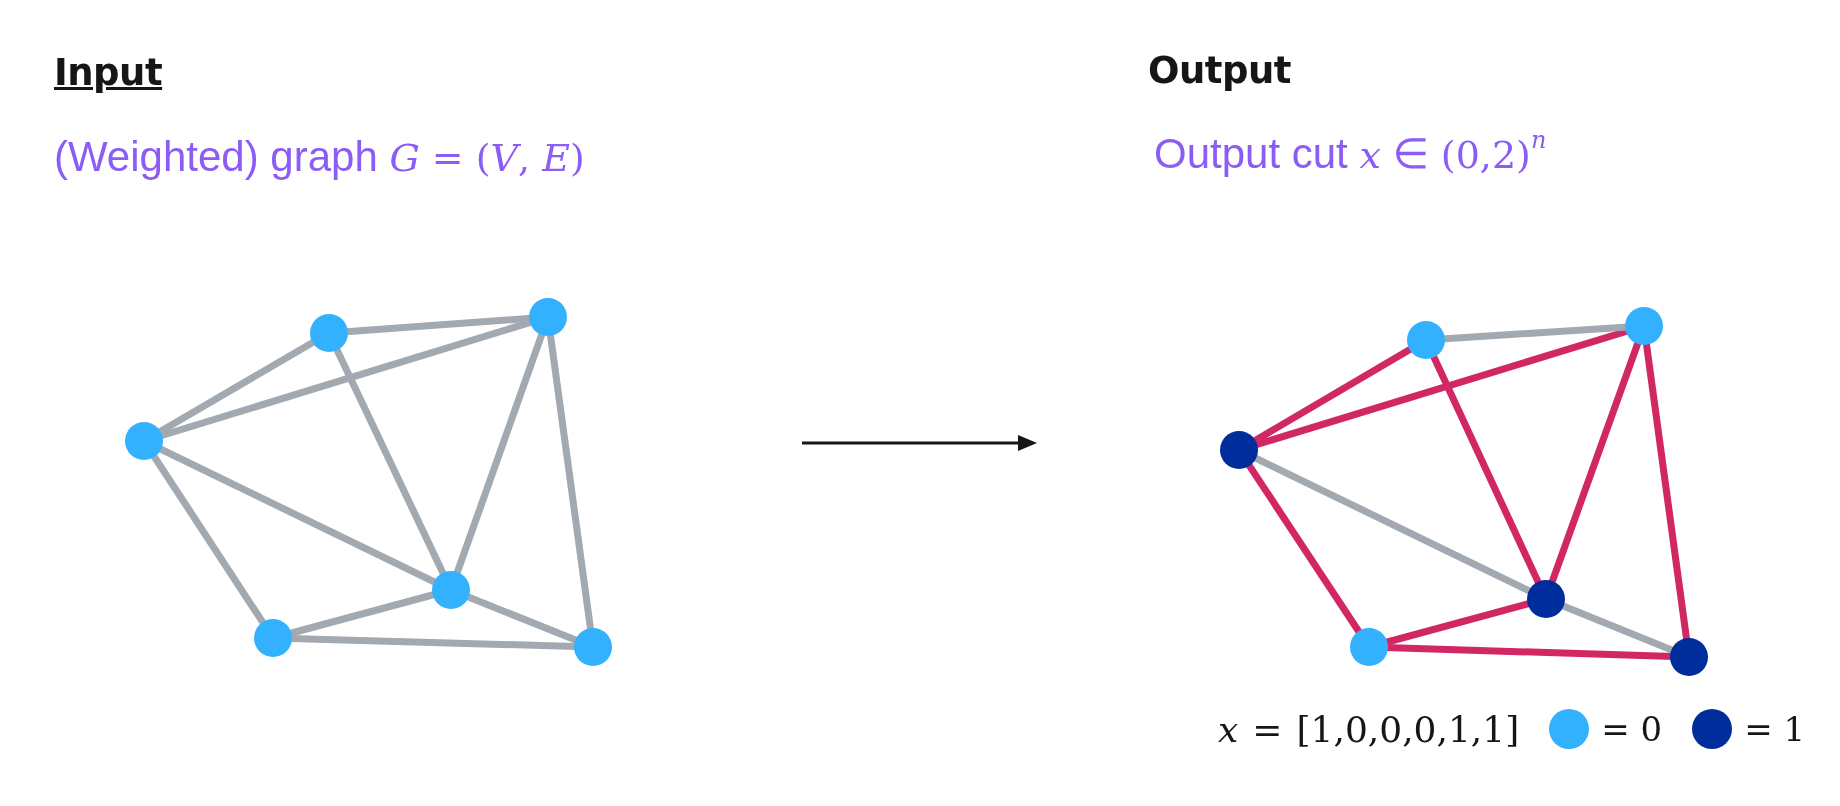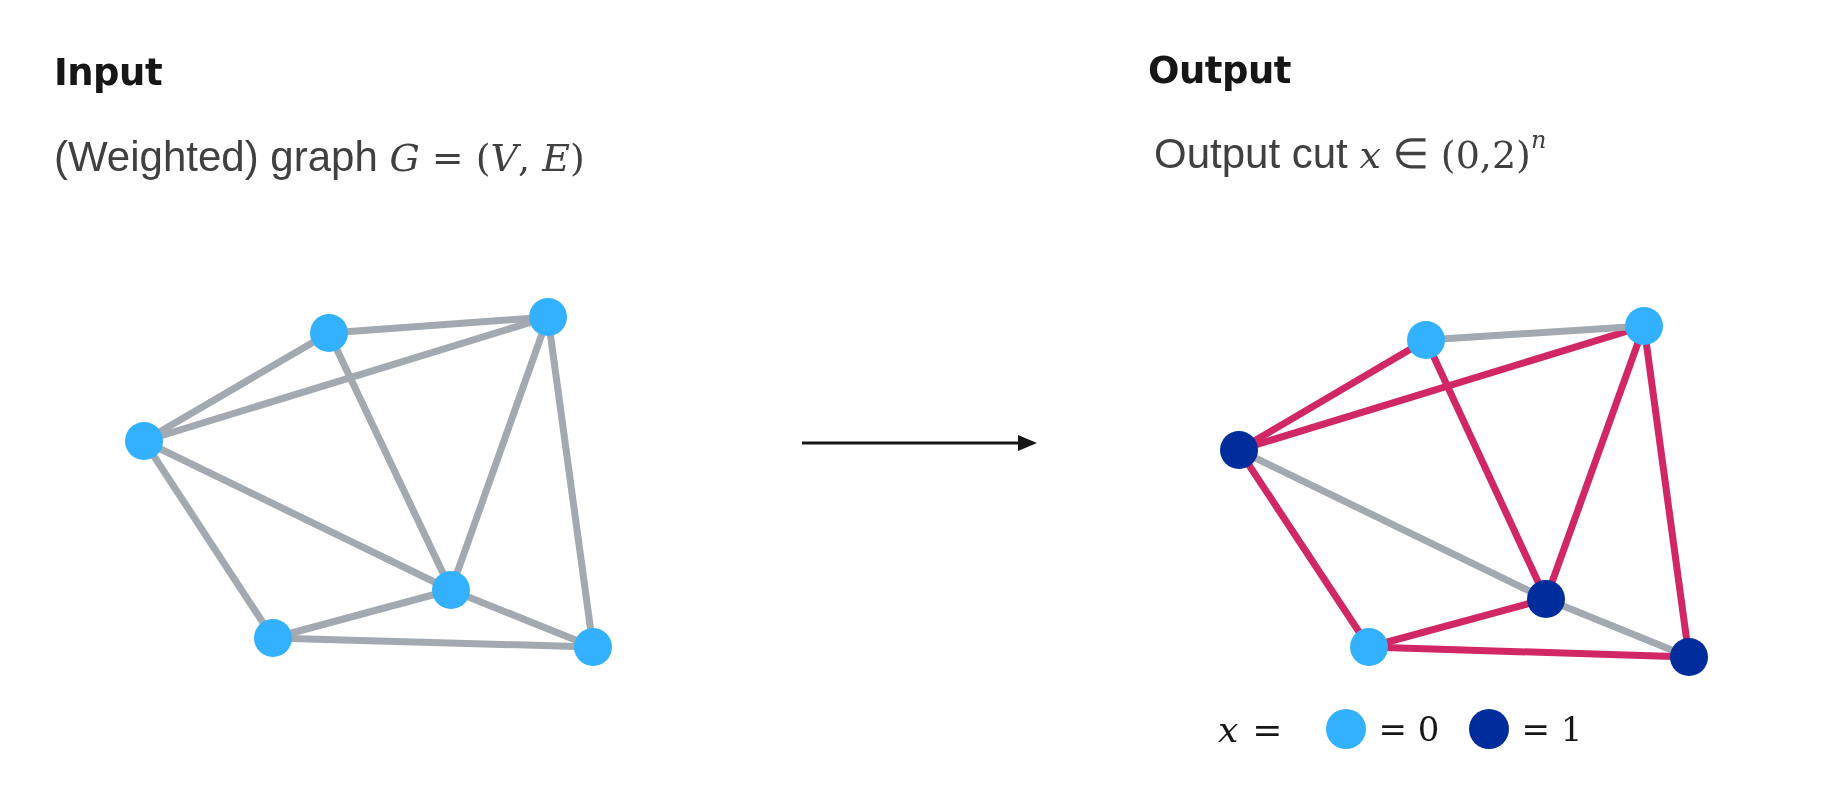--- a/index.html
+++ b/index.html
@@ -23,38 +23,38 @@
       letter-spacing: -0.5px;
       line-height: 1;
       color: #161616;
       margin: 0;
     }
     .subtitle {
       position: absolute;
       font-family: "Liberation Sans", sans-serif;
       font-size: 42px;
       line-height: 1;
-      color: #404040;
+      color: #8b5cf6;
       white-space: nowrap;
     }
     .math {
       font-family: "DejaVu Serif", serif;
       font-style: italic;
       font-size: 38px;
     }
     .math-up {
       font-family: "DejaVu Serif", serif;
       font-style: normal;
       font-size: 38px;
     }
     sup.math {
       font-size: 24px;
       vertical-align: 20px;
     }
-    #input-heading { left: 54px; top: 54px; }
+    #input-heading { left: 54px; top: 54px; text-decoration: underline; }
     #output-heading { left: 1148px; top: 52px; }
     #input-subtitle { left: 54px; top: 136px; }
     #output-subtitle { left: 1154px; top: 128px; }
     svg.canvas {
       position: absolute;
       left: 0;
       top: 0;
     }
     .legend {
       position: absolute;
@@ -145,17 +145,18 @@
         <circle cx="1546" cy="599" r="19" fill="#002D9C"></circle>
         <circle cx="1369" cy="647" r="19" fill="#33B1FF"></circle>
         <circle cx="1689" cy="657" r="19" fill="#002D9C"></circle>
       </g>
   </g>
 </svg>
 
 <div class="legend">
   <span class="var">x</span>
   <span class="eq">=</span>
+  <span>[1,0,0,0,1,1]</span>
   <span class="dot light"></span>
   <span class="val-label">= 0</span>
   <span class="dot dark"></span>
   <span class="val-label">= 1</span>
 </div>
 
 </body></html>

